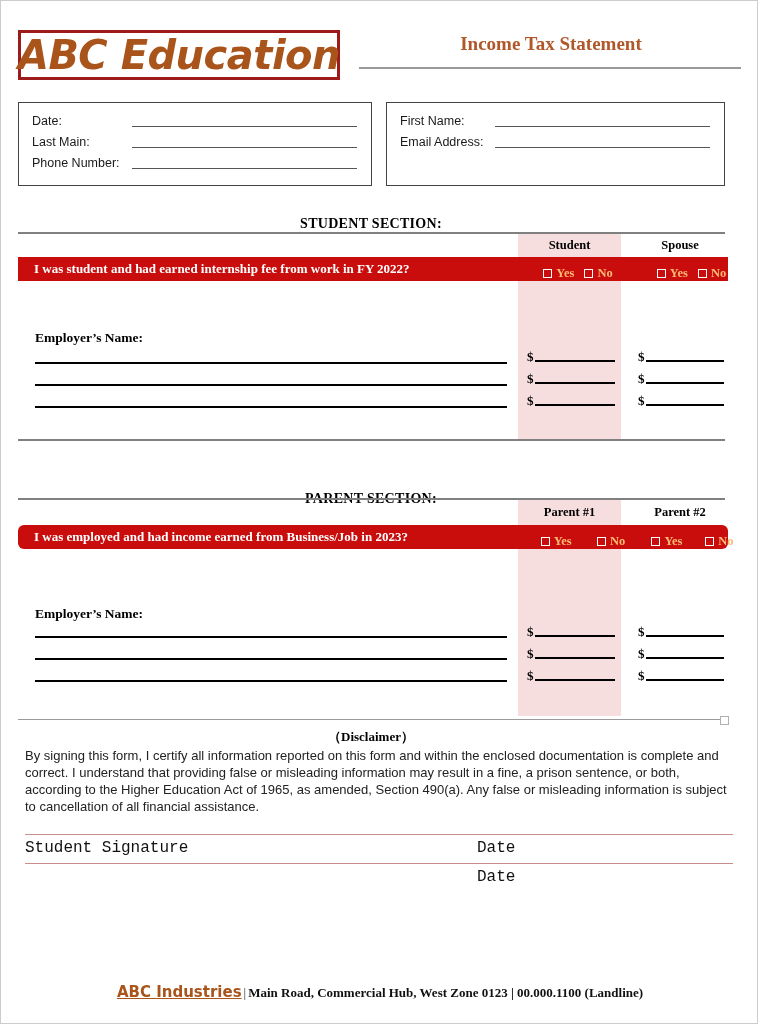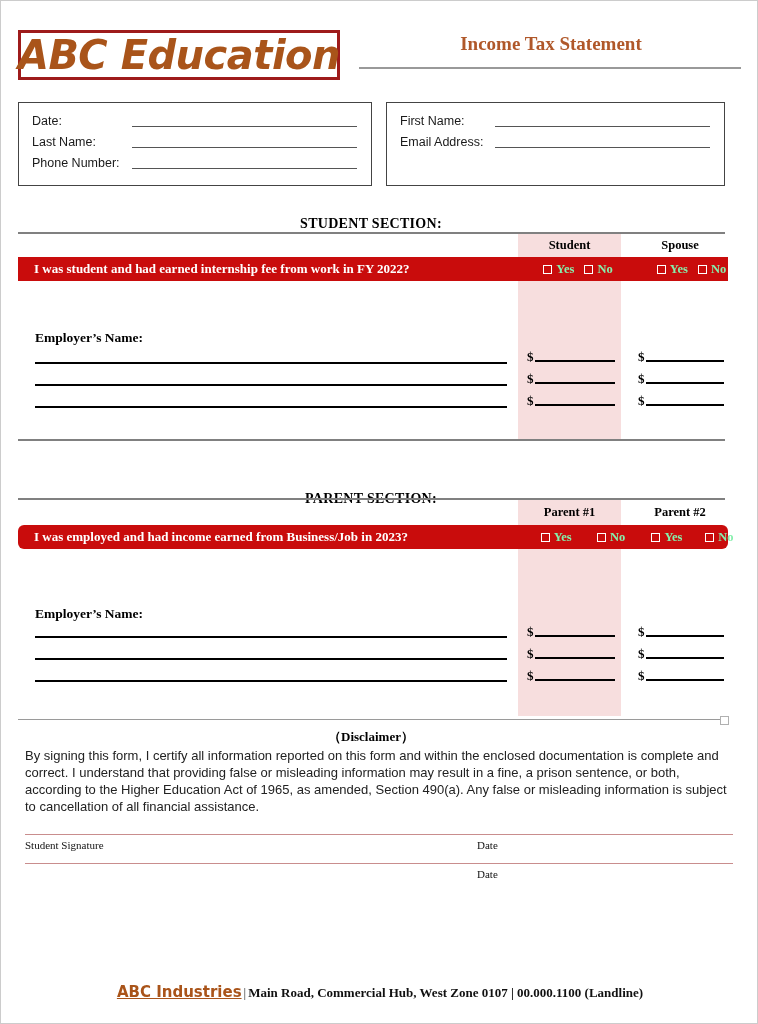--- a/index.html
+++ b/index.html
@@ -146,25 +146,25 @@
     font-family: "Liberation Serif", serif;
     font-weight: bold;
     font-size: 13px;
     color: #ffffff;
     padding-left: 16px;
     white-space: nowrap;
   }
   .banner-opts {
     position: absolute;
     display: flex;
-    align-items: center;
+    align-items: flex-end;
     font-family: "Liberation Serif", serif;
     font-weight: bold;
     font-size: 12.5px;
-    color: #86efac;
+    color: #fdba74;
     height: 100%;
     justify-content: center;
   }
   .banner-opts.spread { justify-content: space-around; }
   .opt {
     display: inline-flex;
     align-items: center;
     gap: 4px;
     white-space: nowrap;
   }
@@ -236,22 +236,22 @@
   }
 
   
   .sig-rule {
     position: absolute;
     height: 1px;
     background: #c98d8d;
   }
   .sig-label {
     position: absolute;
-    font-family: Liberation Serif, serif;
-    font-size: 11px;
+    font-family: Liberation Mono, monospace;
+    font-size: 16px;
     color: #111111;
     white-space: nowrap;
   }
   .sig-label i { font-style: italic; }
 
   
   .footer {
     position: absolute;
     left: 0; top: 982px;
     width: 758px;
@@ -291,21 +291,21 @@
     <div class="doc-title">Income Tax Statement</div>
     <div class="title-rule"></div>
   </div>
 
   <div class="info-box left">
     <div class="info-row">
       <span class="info-label lbl-w">Date:</span>
       <span class="info-line"></span>
     </div>
     <div class="info-row">
-      <span class="info-label lbl-w">Last Name:</span>
+      <span class="info-label lbl-w">Last Main:</span>
       <span class="info-line"></span>
     </div>
     <div class="info-row">
       <span class="info-label lbl-w">Phone Number:</span>
       <span class="info-line"></span>
     </div>
   </div>
 
   <div class="info-box right">
     <div class="info-row">
@@ -455,16 +455,16 @@
   <div class="disc-body">By signing this form, I certify all information reported on this form and within the enclosed documentation is complete and correct. I understand that providing false or misleading information may result in a fine, a prison sentence, or both, according to the Higher Education Act of 1965, as amended, Section 490(a). Any false or misleading information is subject to cancellation of all financial assistance.</div>
 
   <div class="sig-rule" style="left:24px; top:833px; width:708px;"></div>
   <div class="sig-label" style="left:24px; top:838px;">Student Signature</div>
   <div class="sig-label" style="left:476px; top:838px;">Date</div>
 
   <div class="sig-rule" style="left:24px; top:862px; width:708px;"></div>
   <div class="sig-label" style="left:476px; top:867px;">Date</div>
 
   <div class="footer">
-    <span class="footer-brand">ABC Industries</span><span class="footer-sep">|</span><span class="footer-addr">Main Road, Commercial Hub, West Zone 0107 | 00.000.1100 (Landline)</span>
+    <span class="footer-brand">ABC Industries</span><span class="footer-sep">|</span><span class="footer-addr">Main Road, Commercial Hub, West Zone 0123 | 00.000.1100 (Landline)</span>
   </div>
 
 </div>
 
 </body></html>

